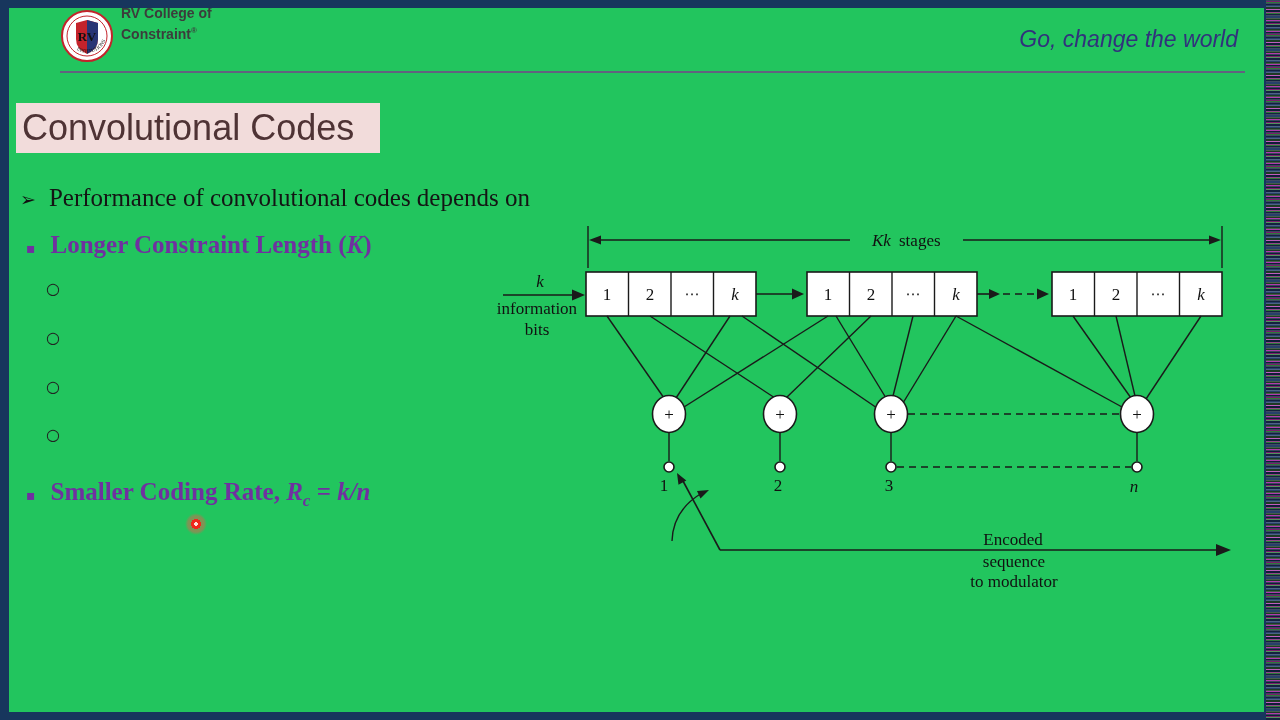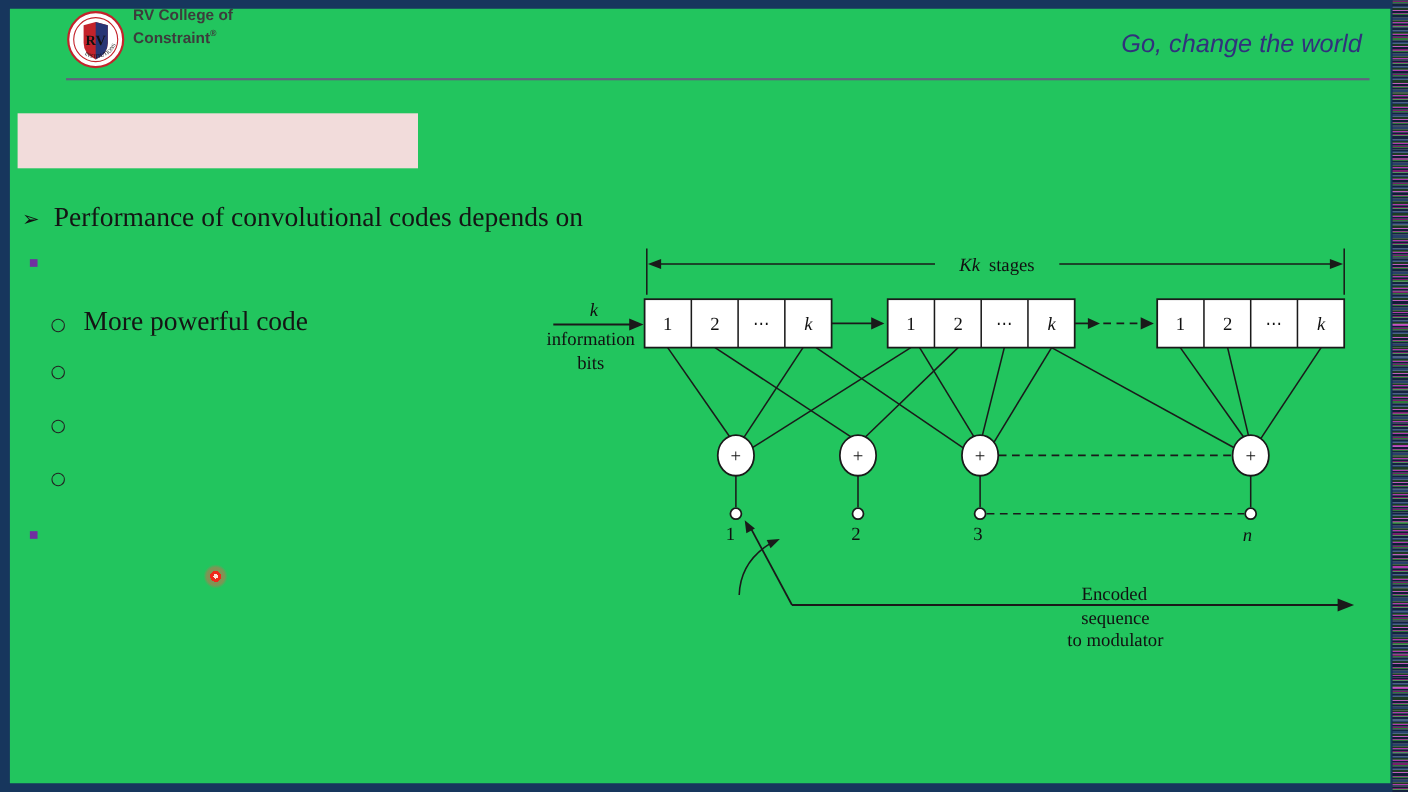--- a/index.html
+++ b/index.html
@@ -60,46 +60,48 @@
     </text>
   </svg>
   <div class="hdr-org">
     <span>RV College of</span><br>
     <span>Constraint</span><span class="reg">®</span>
   </div>
   <div class="tagline">Go, change the world</div>
   <div class="hdr-rule"></div>
 
   <div class="title-hl"></div>
+  <div class="title-text">Convolutional Codes</div>
 
   <div class="row" style="top:184px">
     <span class="m-arrow">➢</span>
     <span class="t-body">Performance of convolutional codes depends on</span>
   </div>
 
   <div class="row" style="top:231px">
     <span class="m-square">▪</span>
+    <span class="t-purple"><span>Longer Constraint Length (</span><span class="it">K</span><span>)</span></span>
   </div>
 
   <div class="row" style="top:279px">
     <span class="m-circle">○</span>
-    <span class="t-body">More powerful code</span>
   </div>
   <div class="row" style="top:328px">
     <span class="m-circle">○</span>
   </div>
   <div class="row" style="top:377px">
     <span class="m-circle">○</span>
   </div>
   <div class="row" style="top:425px">
     <span class="m-circle">○</span>
   </div>
 
   <div class="row" style="top:478px">
     <span class="m-square">▪</span>
+    <span class="t-purple"><span>Smaller Coding Rate, </span><span class="it">R</span><sub class="c">c</sub><span> = </span><span class="it">k/n</span></span>
   </div>
 
   <div class="laser"></div>
 
   <svg style="position:absolute;left:0;top:0" width="1280" height="720" viewBox="0 0 1280 720">
 
     <g>
       <line class="ln" x1="588" y1="226" x2="588" y2="268"></line>
       <line class="ln" x1="1222" y1="226" x2="1222" y2="268"></line>
       <line class="ln" x1="594" y1="240" x2="850" y2="240"></line>

